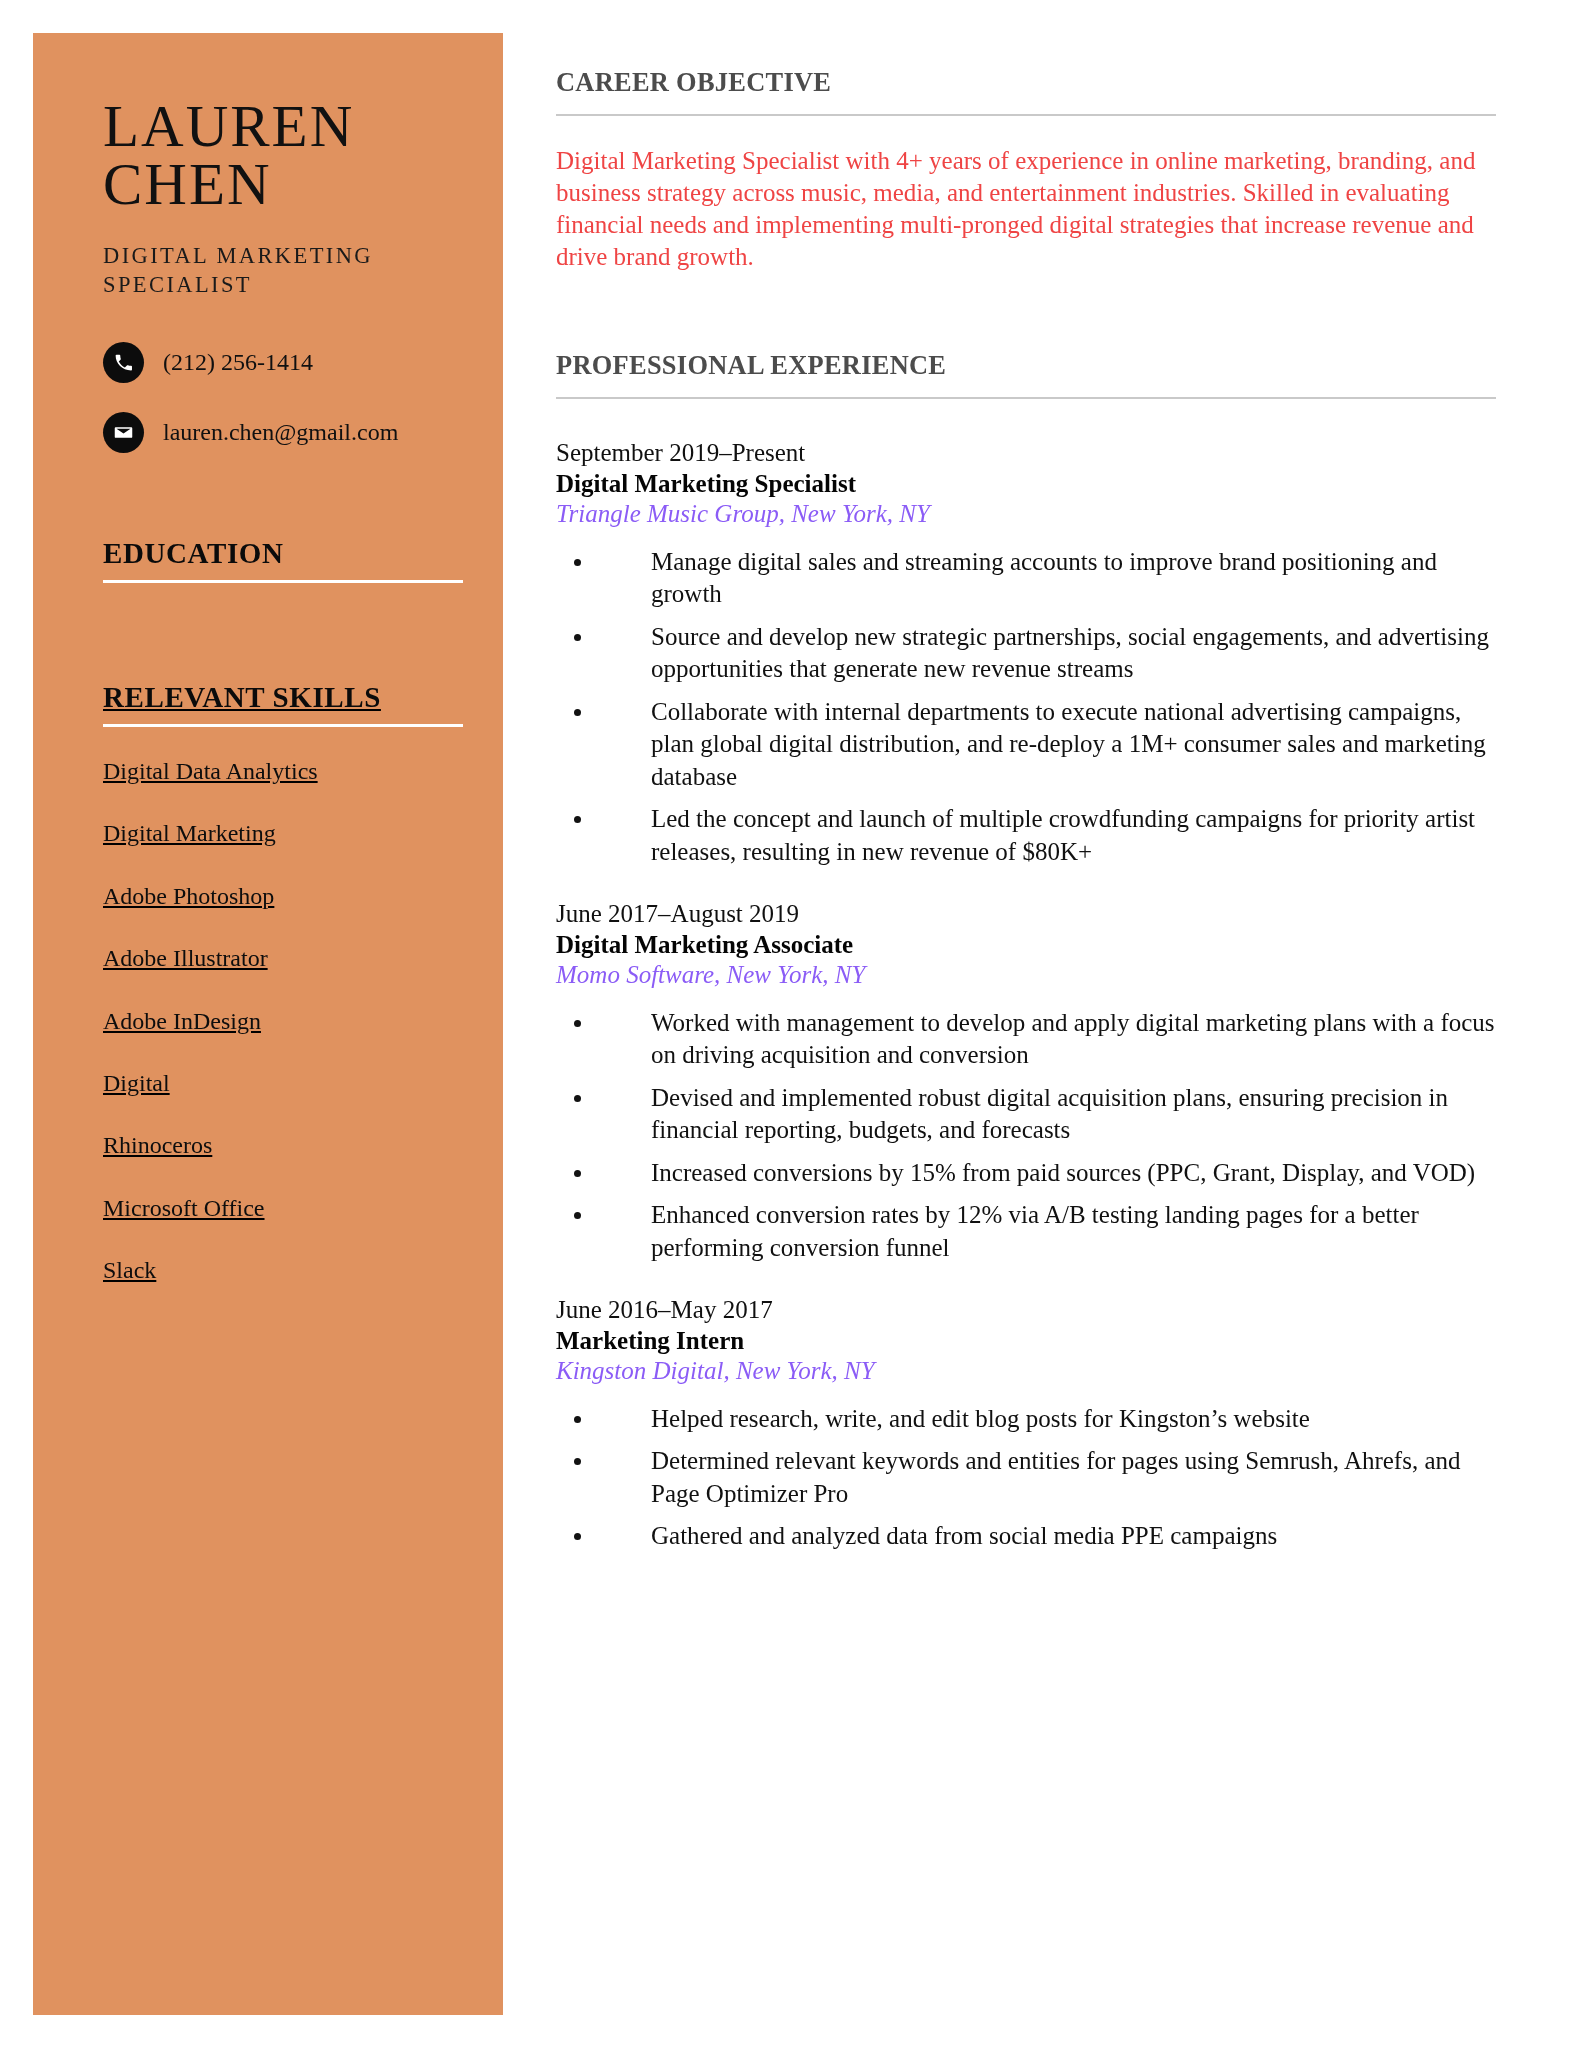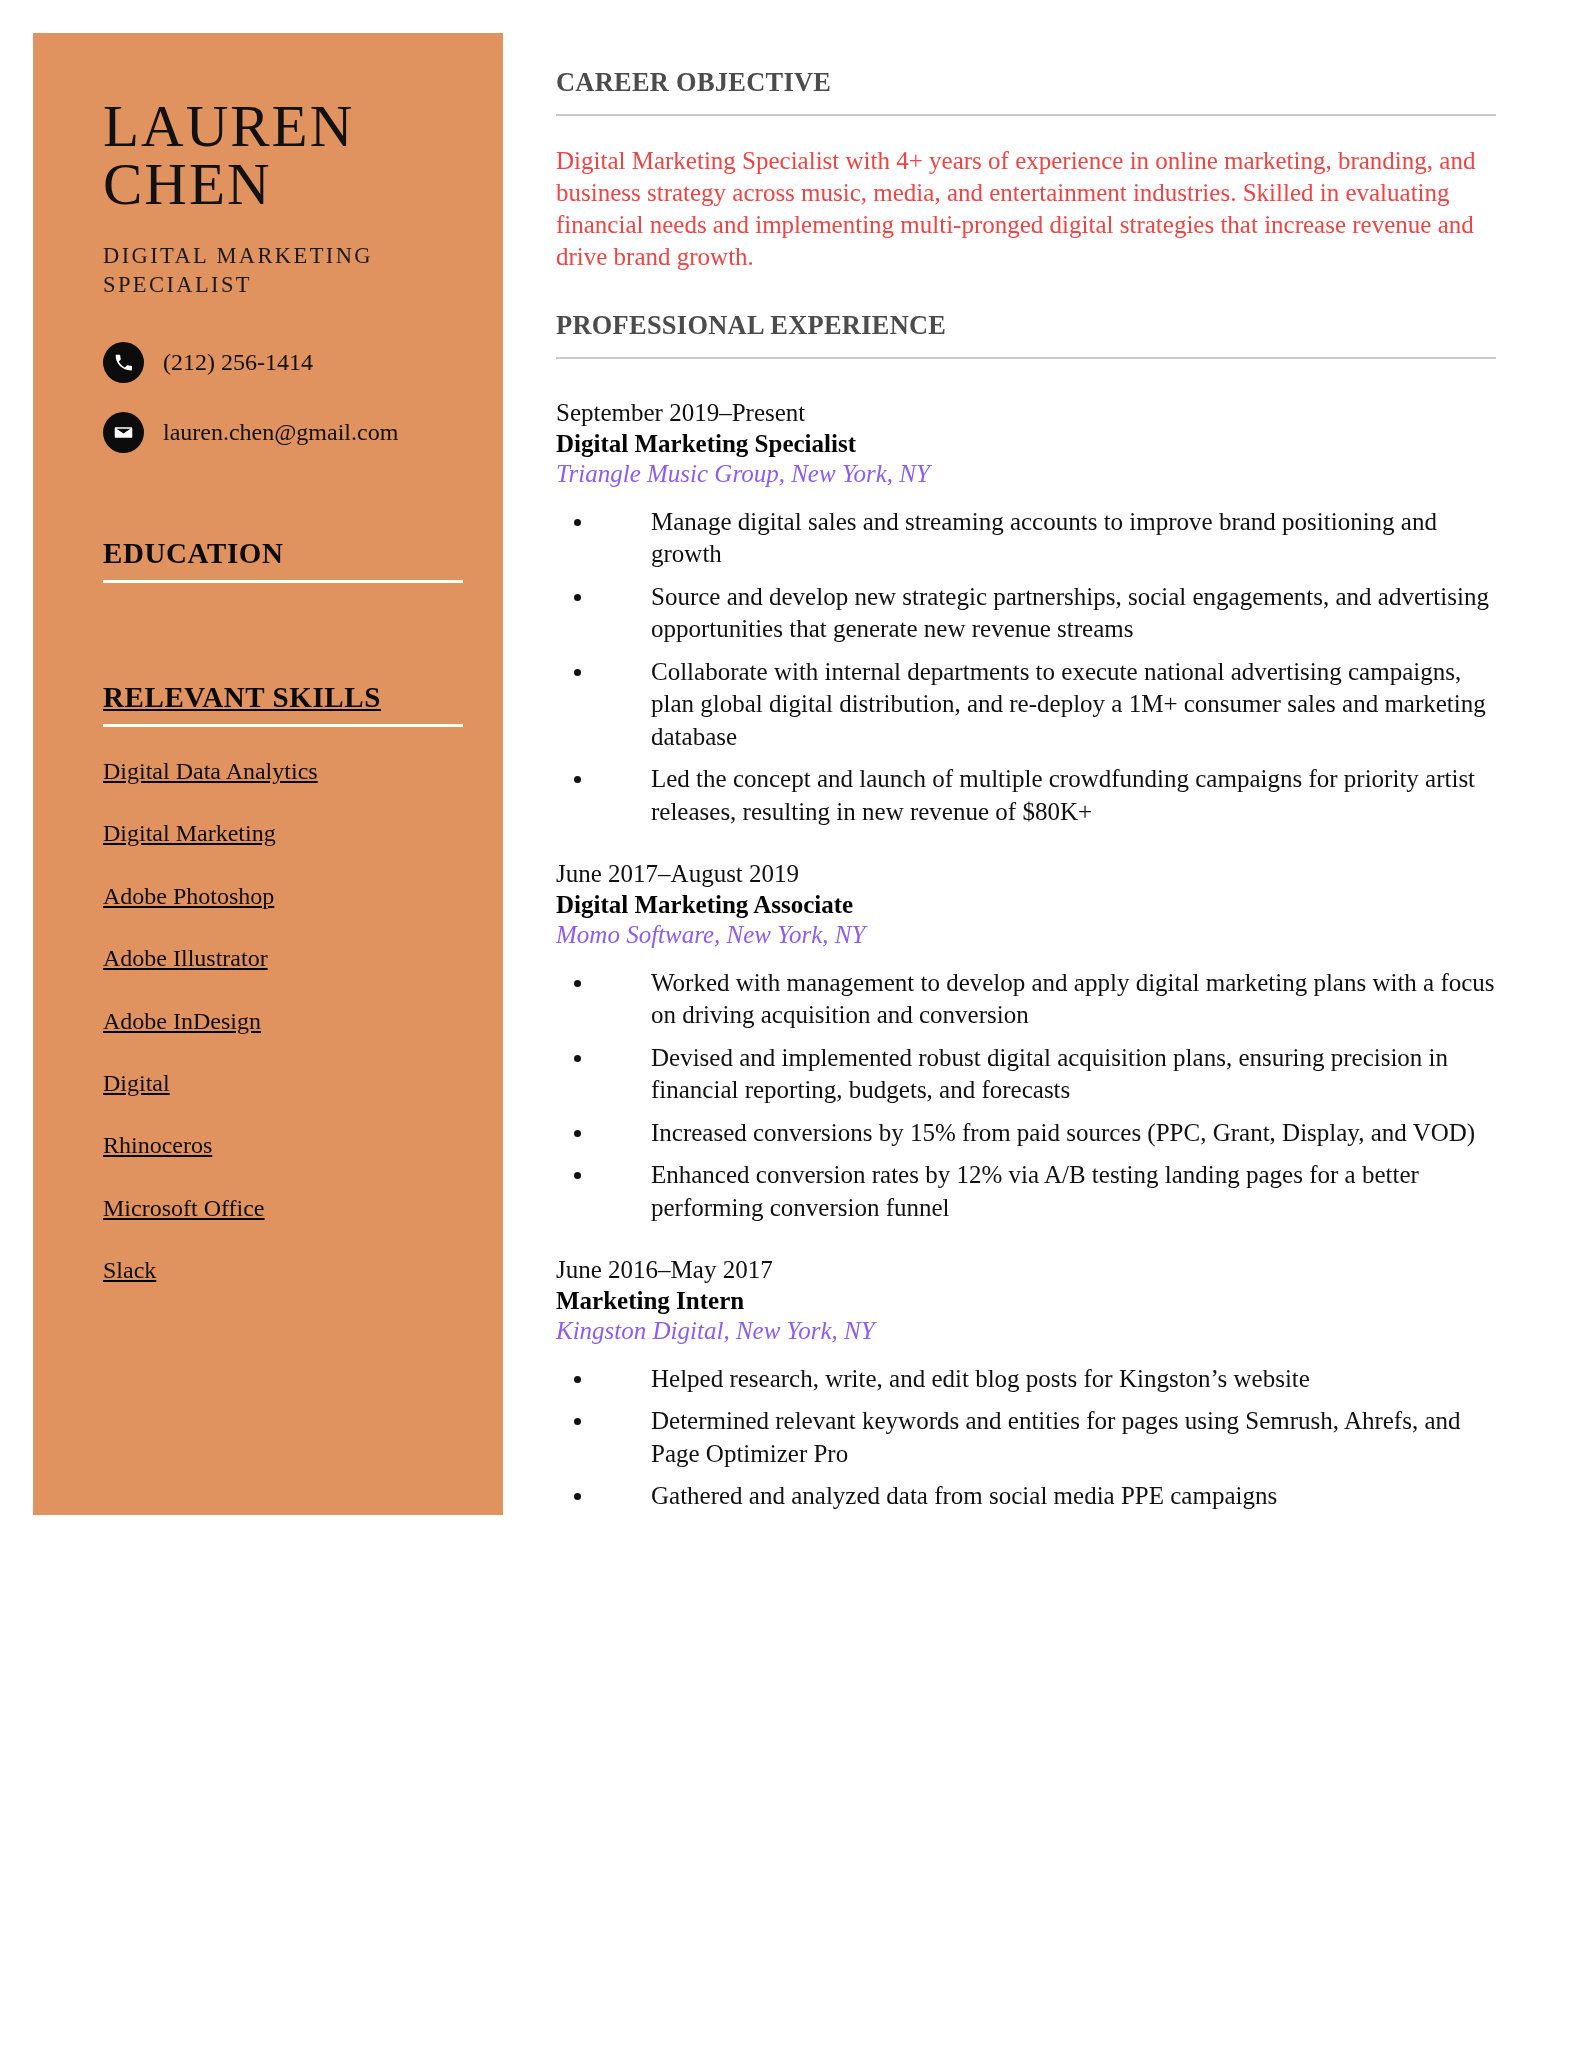--- a/index.html
+++ b/index.html
@@ -20,21 +20,21 @@
     overflow: hidden;
     box-sizing: border-box;
   }
 
   
   .sidebar {
     position: absolute;
     left: 33px;
     top: 33px;
     width: 470px;
-    height: 1482px;
+    height: 1982px;
     background: #e0925f;
     box-sizing: border-box;
     padding: 40px 0 0 0;
   }
   .sb-inner { padding: 0 40px 0 70px; }
 
   .name {
     font-size: 59px;
     line-height: 0.98;
     letter-spacing: 2.0px;
@@ -126,21 +126,21 @@
     border: 0;
     border-top: 2px solid #c9c9c9;
     margin: 16px 0 0 0;
   }
   .objective {
     font-size: 25px;
     line-height: 1.28;
     color: #ef4444;
     margin-top: 29px;
   }
-  .exp-section { margin-top: 36px; }
+  .exp-section { margin-top: 76px; }
   .job { margin-top: 31px; }
   .job.first { margin-top: 39px; }
   .job-date { font-size: 25px; line-height: 1.22; color: #101010; }
   .job-role { font-size: 25px; font-weight: 700; line-height: 1.22; color: #050505; }
   .job-company { font-size: 25px; font-style: italic; line-height: 1.22; color: #8b5cf6; }
 
   ul.bullets {
     list-style: none;
     margin: 16px 0 0 0;
     padding: 0;

